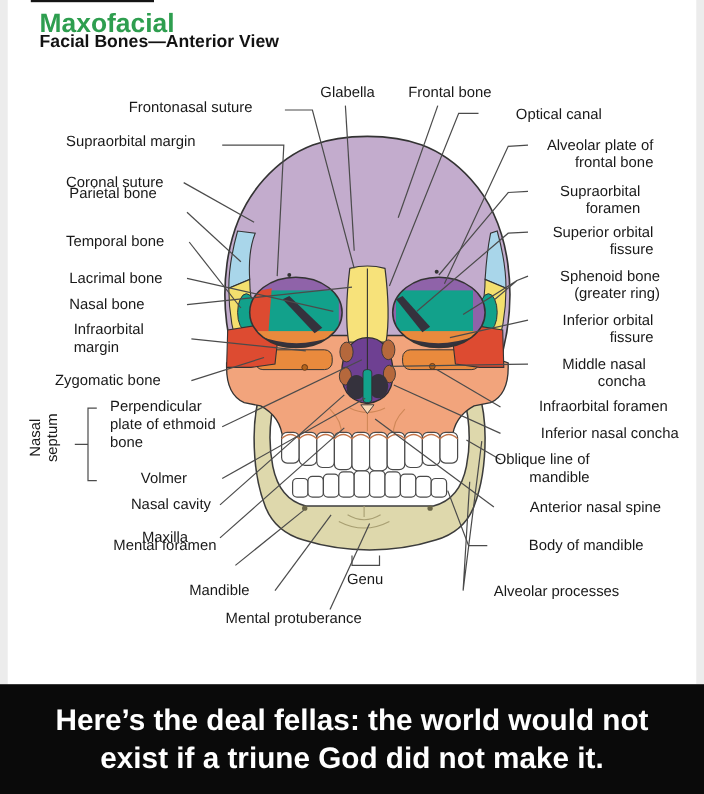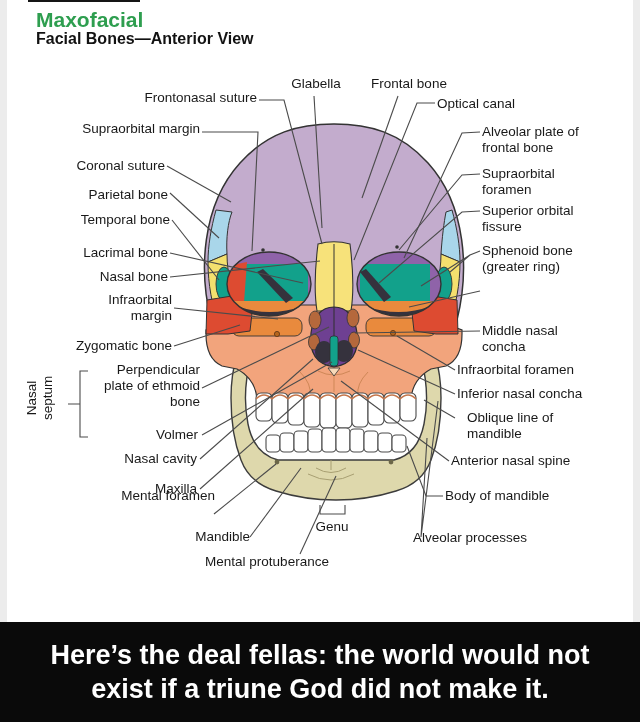--- a/index.html
+++ b/index.html
@@ -1,24 +1,24 @@
 <!DOCTYPE html>
 <html><head>
 <meta charset="utf-8">
 <style>
   html,body{margin:0;padding:0;background:#ffffff;}
   #stage{position:relative;width:640px;height:722px;background:#ffffff;overflow:hidden;
          font-family:"Liberation Sans",sans-serif;}
   .edge{position:absolute;top:0;width:7px;height:622px;background:#ececec;}
   #topstrip{position:absolute;left:28px;top:0;width:112px;height:2px;background:#151515;}
-  .brand{position:absolute;left:36px;top:8px;font-size:21px;font-weight:bold;color:#2e9e4f;}
+  .brand{position:absolute;left:36px;top:8px;font-size:24px;font-weight:bold;color:#2e9e4f;}
   .heading{position:absolute;left:36px;top:30px;font-size:16px;font-weight:bold;color:#121212;}
   #skull-svg{position:absolute;left:0;top:0;z-index:1;}
   .lbl{position:absolute;z-index:2;font-size:13.5px;line-height:1.18;color:#191919;}
-  .r{text-align:right;} .l{text-align:left;} .c{text-align:center;}
+  .r{} .l{text-align:right;} .c{text-align:center;}
   #nasal-septum-label{transform:rotate(-90deg);}
   #caption-bar{position:absolute;left:0;top:622px;width:640px;height:100px;background:#0a0a0a;
                display:flex;flex-direction:column;justify-content:center;}
   .cap-line{color:#ffffff;font-size:27px;font-weight:bold;line-height:34px;text-align:center;}
 </style>
 </head>
 <body>
 
 <div id="stage">
   <div class="edge" style="left:0"></div>
@@ -176,45 +176,46 @@
       <path d="M 320,505 L 320,514 L 345,514 L 345,505"></path>
     </g>
   </svg>
 
   <div class="lbl c" style="left:281px;top:76px;width:70px">Glabella</div>
   <div class="lbl c" style="left:363px;top:76px;width:92px">Frontal bone</div>
 
   <div class="lbl r" style="left:117px;top:90px;width:140px">Frontonasal suture</div>
   <div class="lbl r" style="left:60px;top:121px;width:140px">Supraorbital margin</div>
   <div class="lbl r" style="left:60px;top:158px;width:105px">Coronal suture</div>
-  <div class="lbl r" style="left:63px;top:187px;width:105px">Parietal bone</div>
+  <div class="lbl r" style="left:63px;top:168px;width:105px">Parietal bone</div>
   <div class="lbl r" style="left:60px;top:212px;width:110px">Temporal bone</div>
   <div class="lbl r" style="left:63px;top:245px;width:105px">Lacrimal bone</div>
   <div class="lbl r" style="left:63px;top:269px;width:105px">Nasal bone</div>
   <div class="lbl r" style="left:67px;top:292px;width:105px">Infraorbital margin</div>
   <div class="lbl r" style="left:50px;top:338px;width:122px">Zygomatic bone</div>
   <div class="lbl r" style="left:100px;top:362px;width:100px">Perpendicular plate of ethmoid bone</div>
   <div class="lbl r" style="left:128px;top:427px;width:70px">Volmer</div>
   <div class="lbl r" style="left:119px;top:451px;width:78px">Nasal cavity</div>
   <div class="lbl r" style="left:129px;top:481px;width:68px">Maxilla</div>
   <div class="lbl r" style="left:103px;top:488px;width:112px">Mental foramen</div>
   <div class="lbl r" style="left:172px;top:529px;width:78px">Mandible</div>
   <div class="lbl c" style="left:192px;top:554px;width:150px">Mental protuberance</div>
 
   <div class="lbl c" id="nasal-septum-label" style="left:10px;top:382px;width:60px">Nasal septum</div>
 
   <div class="lbl l" style="left:437px;top:96px;width:110px">Optical canal</div>
   <div class="lbl l" style="left:482px;top:124px;width:112px">Alveolar plate of frontal bone</div>
   <div class="lbl l" style="left:482px;top:166px;width:100px">Supraorbital foramen</div>
   <div class="lbl l" style="left:482px;top:203px;width:112px">Superior orbital fissure</div>
   <div class="lbl l" style="left:482px;top:243px;width:118px">Sphenoid bone (greater ring)</div>
+  <div class="lbl l" style="left:482px;top:283px;width:112px">Inferior orbital fissure</div>
   <div class="lbl l" style="left:482px;top:323px;width:105px">Middle nasal concha</div>
   <div class="lbl l" style="left:457px;top:362px;width:150px">Infraorbital foramen</div>
   <div class="lbl l" style="left:457px;top:386px;width:160px">Inferior nasal concha</div>
-  <div class="lbl l" style="left:467px;top:410px;width:95px">Oblique line of mandible</div>
+  <div class="lbl l" style="left:441px;top:410px;width:95px">Oblique line of mandible</div>
   <div class="lbl l" style="left:451px;top:453px;width:150px">Anterior nasal spine</div>
   <div class="lbl l" style="left:445px;top:488px;width:140px">Body of mandible</div>
   <div class="lbl l" style="left:413px;top:530px;width:150px">Alveolar processes</div>
 
   <div class="lbl c" style="left:302px;top:519px;width:60px">Genu</div>
 
   <div id="caption-bar">
     <div class="cap-line">Here’s the deal fellas: the world would not</div>
     <div class="cap-line">exist if a triune God did not make it.</div>
   </div>

